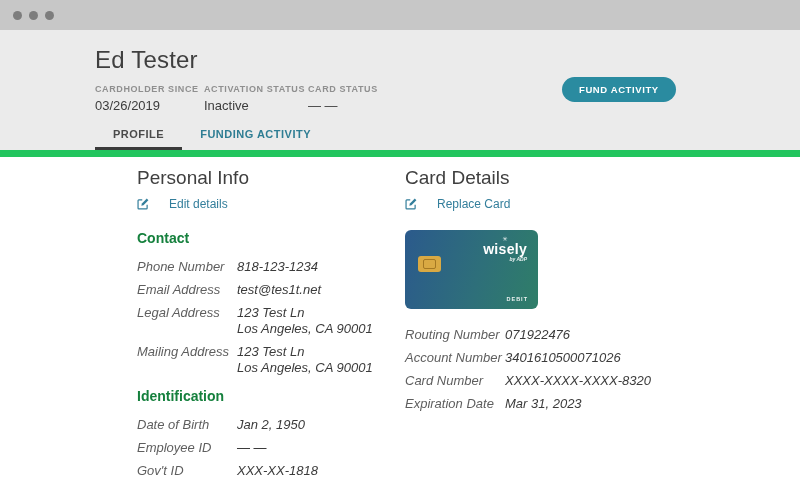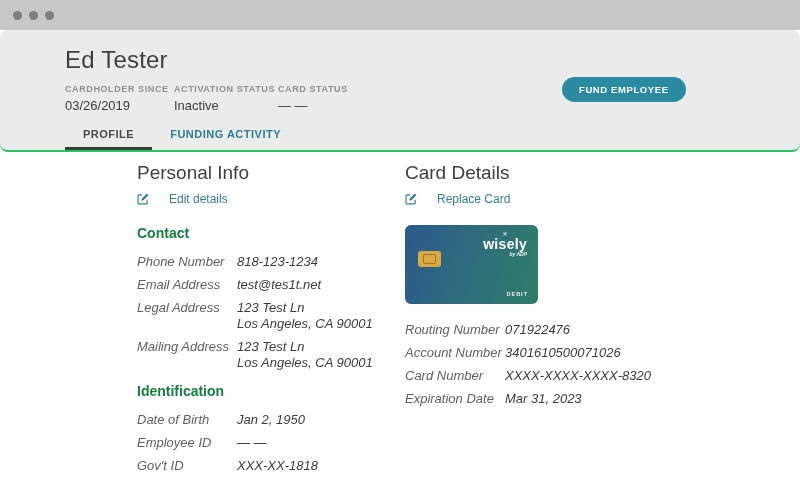--- a/index.html
+++ b/index.html
@@ -14,21 +14,21 @@
   
   .titlebar {
     height: 30px; background: #c7c7c7;
     display: flex; align-items: center; gap: 7px; padding-left: 13px;
   }
   .titlebar .dot { width: 9px; height: 9px; border-radius: 50%; background: #7d7d7d; }
 
   
   .header {
     background: #ebebeb; position: relative;
-    padding-left: 65px; border-bottom: 2px solid #22c55e; border-radius: 8px;
+    padding-left: 95px; border-bottom: 7px solid #22c55e;
   }
   .emp-name {
     margin: 0; padding-top: 16px;
     font-size: 24px; font-weight: 400; color: #3f3f3f; letter-spacing: .2px;
   }
   .fund-btn {
     position: absolute; left: 562px; top: 47px;
     background: #2a8ba0; color: #ffffff; border: none; border-radius: 13px;
     font-family: inherit; font-size: 9.5px; font-weight: bold; letter-spacing: .6px;
     padding: 7px 17px; cursor: pointer;
@@ -97,21 +97,21 @@
 <body>
 
 <div class="titlebar">
   <span class="dot"></span>
   <span class="dot"></span>
   <span class="dot"></span>
 </div>
 
 <div class="header">
   <h1 class="emp-name">Ed Tester</h1>
-  <button class="fund-btn">FUND EMPLOYEE</button>
+  <button class="fund-btn">FUND ACTIVITY</button>
 
   <div class="meta">
     <div class="meta-item">
       <div class="meta-label">CARDHOLDER SINCE</div>
       <div class="meta-value">03/26/2019</div>
     </div>
     <div class="meta-item">
       <div class="meta-label">ACTIVATION STATUS</div>
       <div class="meta-value">Inactive</div>
     </div>

